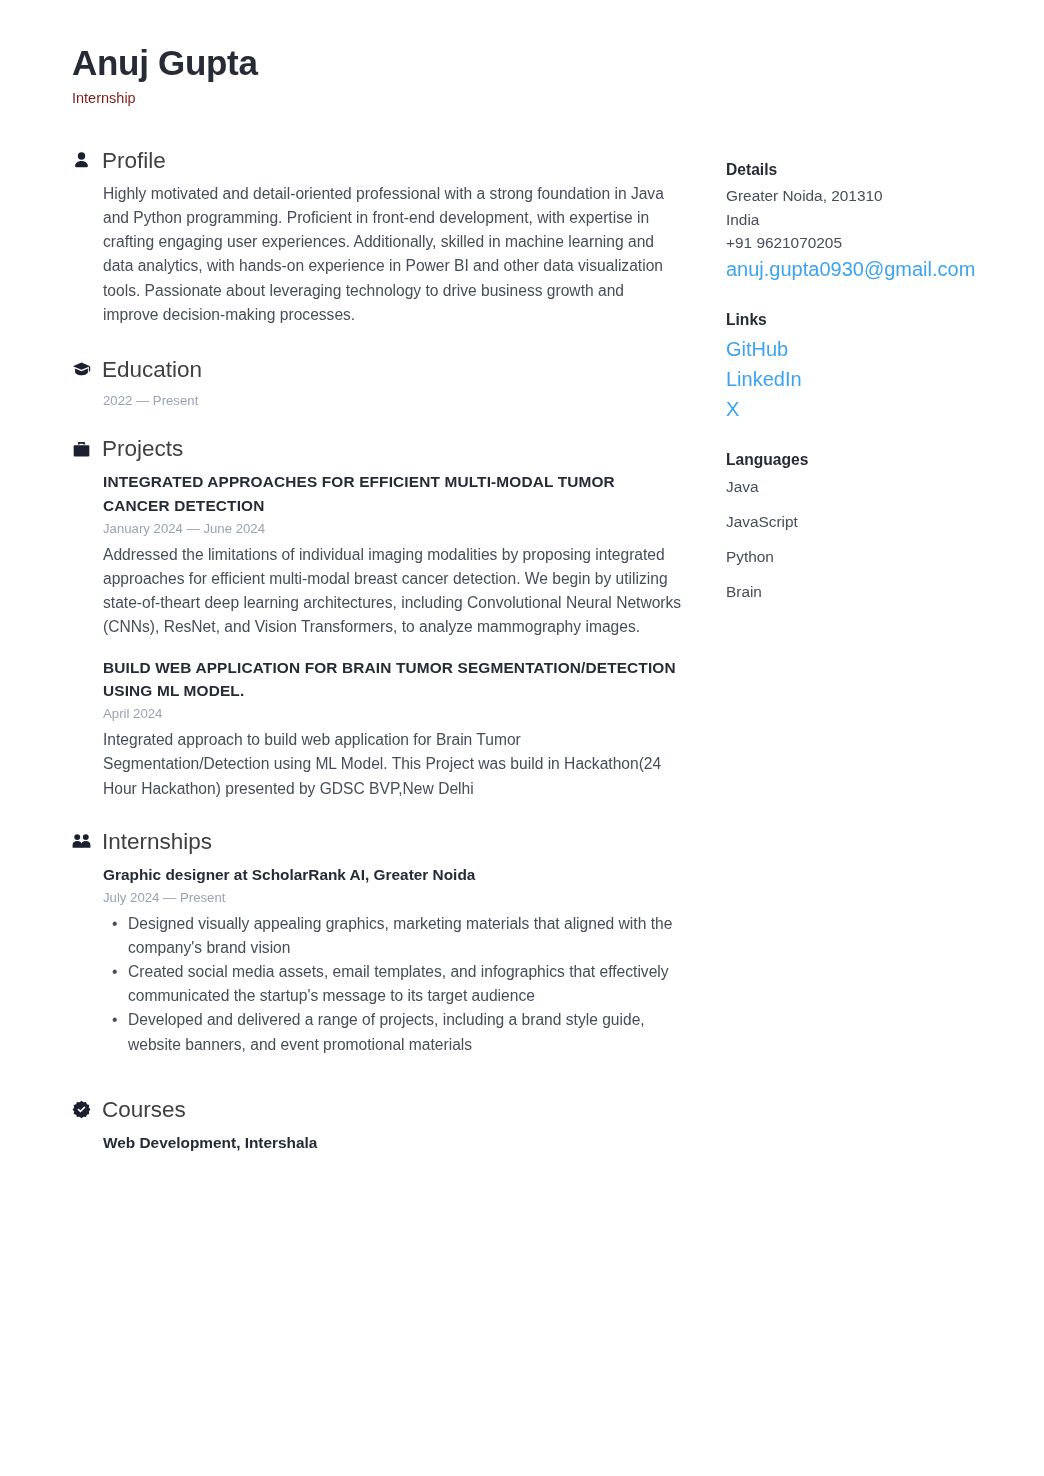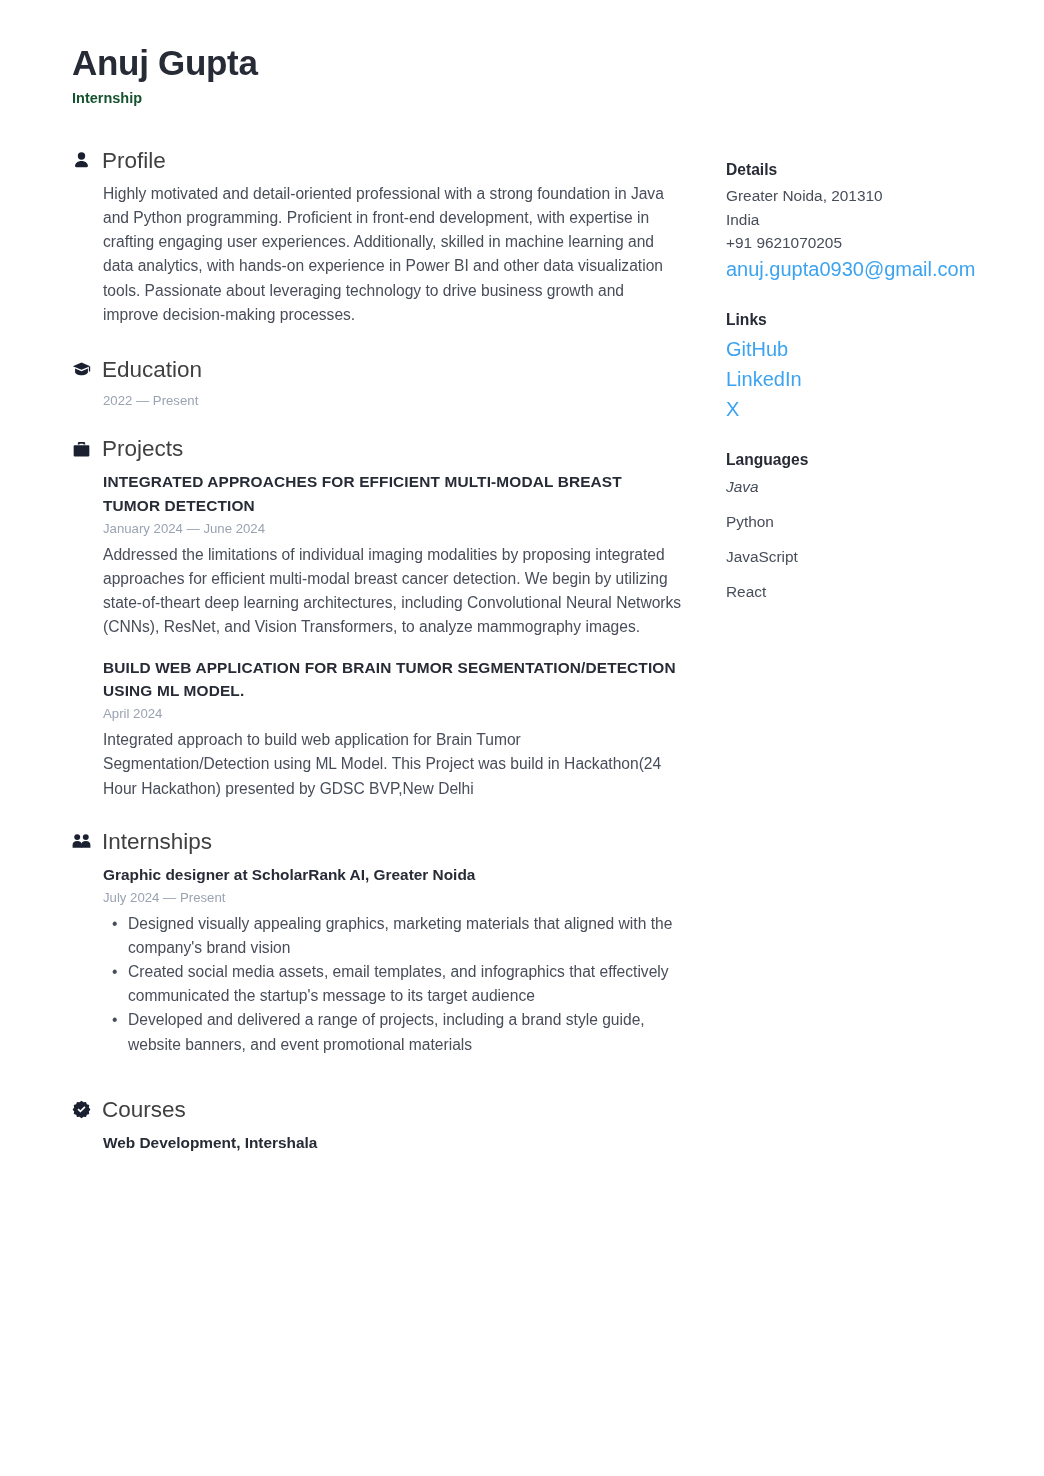--- a/index.html
+++ b/index.html
@@ -32,24 +32,23 @@
   .name {
     font-size: 35px;
     font-weight: bold;
     color: #262b36;
     letter-spacing: -0.3px;
     line-height: 1.1;
     margin: 0;
   }
   .subtitle {
     font-size: 14.5px;
-    color: #14532d;
+    color: #7f1d1d;
     margin-top: 7px;
     line-height: 1.2;
-    font-weight: bold;
   }
 
   
   .main-col {
     position: absolute;
     left: 72px;
     top: 148px;
     width: 610px;
   }
   .side-col {
@@ -165,21 +164,21 @@
     text-decoration: none;
     display: block;
     cursor: pointer;
   }
   .lang-item {
     font-size: 15.4px;
     color: #474d59;
     line-height: 1.5;
     margin-top: 12px;
   }
-  .lang-item.first { margin-top: 1px; font-style: italic; }
+  .lang-item.first { margin-top: 1px; }
 </style>
 </head>
 <body>
 
 <div class="page">
 
   <div class="header">
     <div class="name">Anuj Gupta</div>
     <div class="subtitle">Internship</div>
   </div>
@@ -228,21 +227,21 @@
         <span class="sec-icon">
           <svg viewBox="0 0 16 16" aria-hidden="true">
             <path d="M5.9 1.6c-.6 0-1 .5-1 1.1v1.1h1.5V3.1h3.2v.7h1.5V2.7c0-.6-.5-1.1-1-1.1H5.9z"></path>
             <rect x="1.4" y="4.4" width="13.2" height="9.4" rx="0.7"></rect>
           </svg>
         </span>
         <div class="sec-title">Projects</div>
       </div>
       <div class="sec-body">
         <div class="entry">
-          <div class="entry-title caps">INTEGRATED APPROACHES FOR EFFICIENT MULTI-MODAL BREAST TUMOR DETECTION</div>
+          <div class="entry-title caps">INTEGRATED APPROACHES FOR EFFICIENT MULTI-MODAL TUMOR CANCER DETECTION</div>
           <div class="entry-date">January 2024 — June 2024</div>
           <div class="entry-desc">Addressed the limitations of individual imaging modalities by proposing integrated approaches for efficient multi-modal breast cancer detection. We begin by utilizing state-of-theart deep learning architectures, including Convolutional Neural Networks (CNNs), ResNet, and Vision Transformers, to analyze mammography images.</div>
         </div>
         <div class="gap-entry"></div>
         <div class="entry">
           <div class="entry-title caps">BUILD WEB APPLICATION FOR BRAIN TUMOR SEGMENTATION/DETECTION USING ML MODEL.</div>
           <div class="entry-date">April 2024</div>
           <div class="entry-desc">Integrated approach to build web application for Brain Tumor Segmentation/Detection using ML Model. This Project was build in Hackathon(24 Hour Hackathon) presented by GDSC BVP,New Delhi</div>
         </div>
       </div>
@@ -309,20 +308,20 @@
     <div class="side-block">
       <div class="side-title">Links</div>
       <a class="side-link">GitHub</a>
       <a class="side-link">LinkedIn</a>
       <a class="side-link">X</a>
     </div>
 
     <div class="side-block">
       <div class="side-title">Languages</div>
       <div class="lang-item first">Java</div>
+      <div class="lang-item">JavaScript</div>
       <div class="lang-item">Python</div>
-      <div class="lang-item">JavaScript</div>
-      <div class="lang-item">React</div>
+      <div class="lang-item">Brain</div>
     </div>
 
   </div>
 
 </div>
 
 </body></html>

